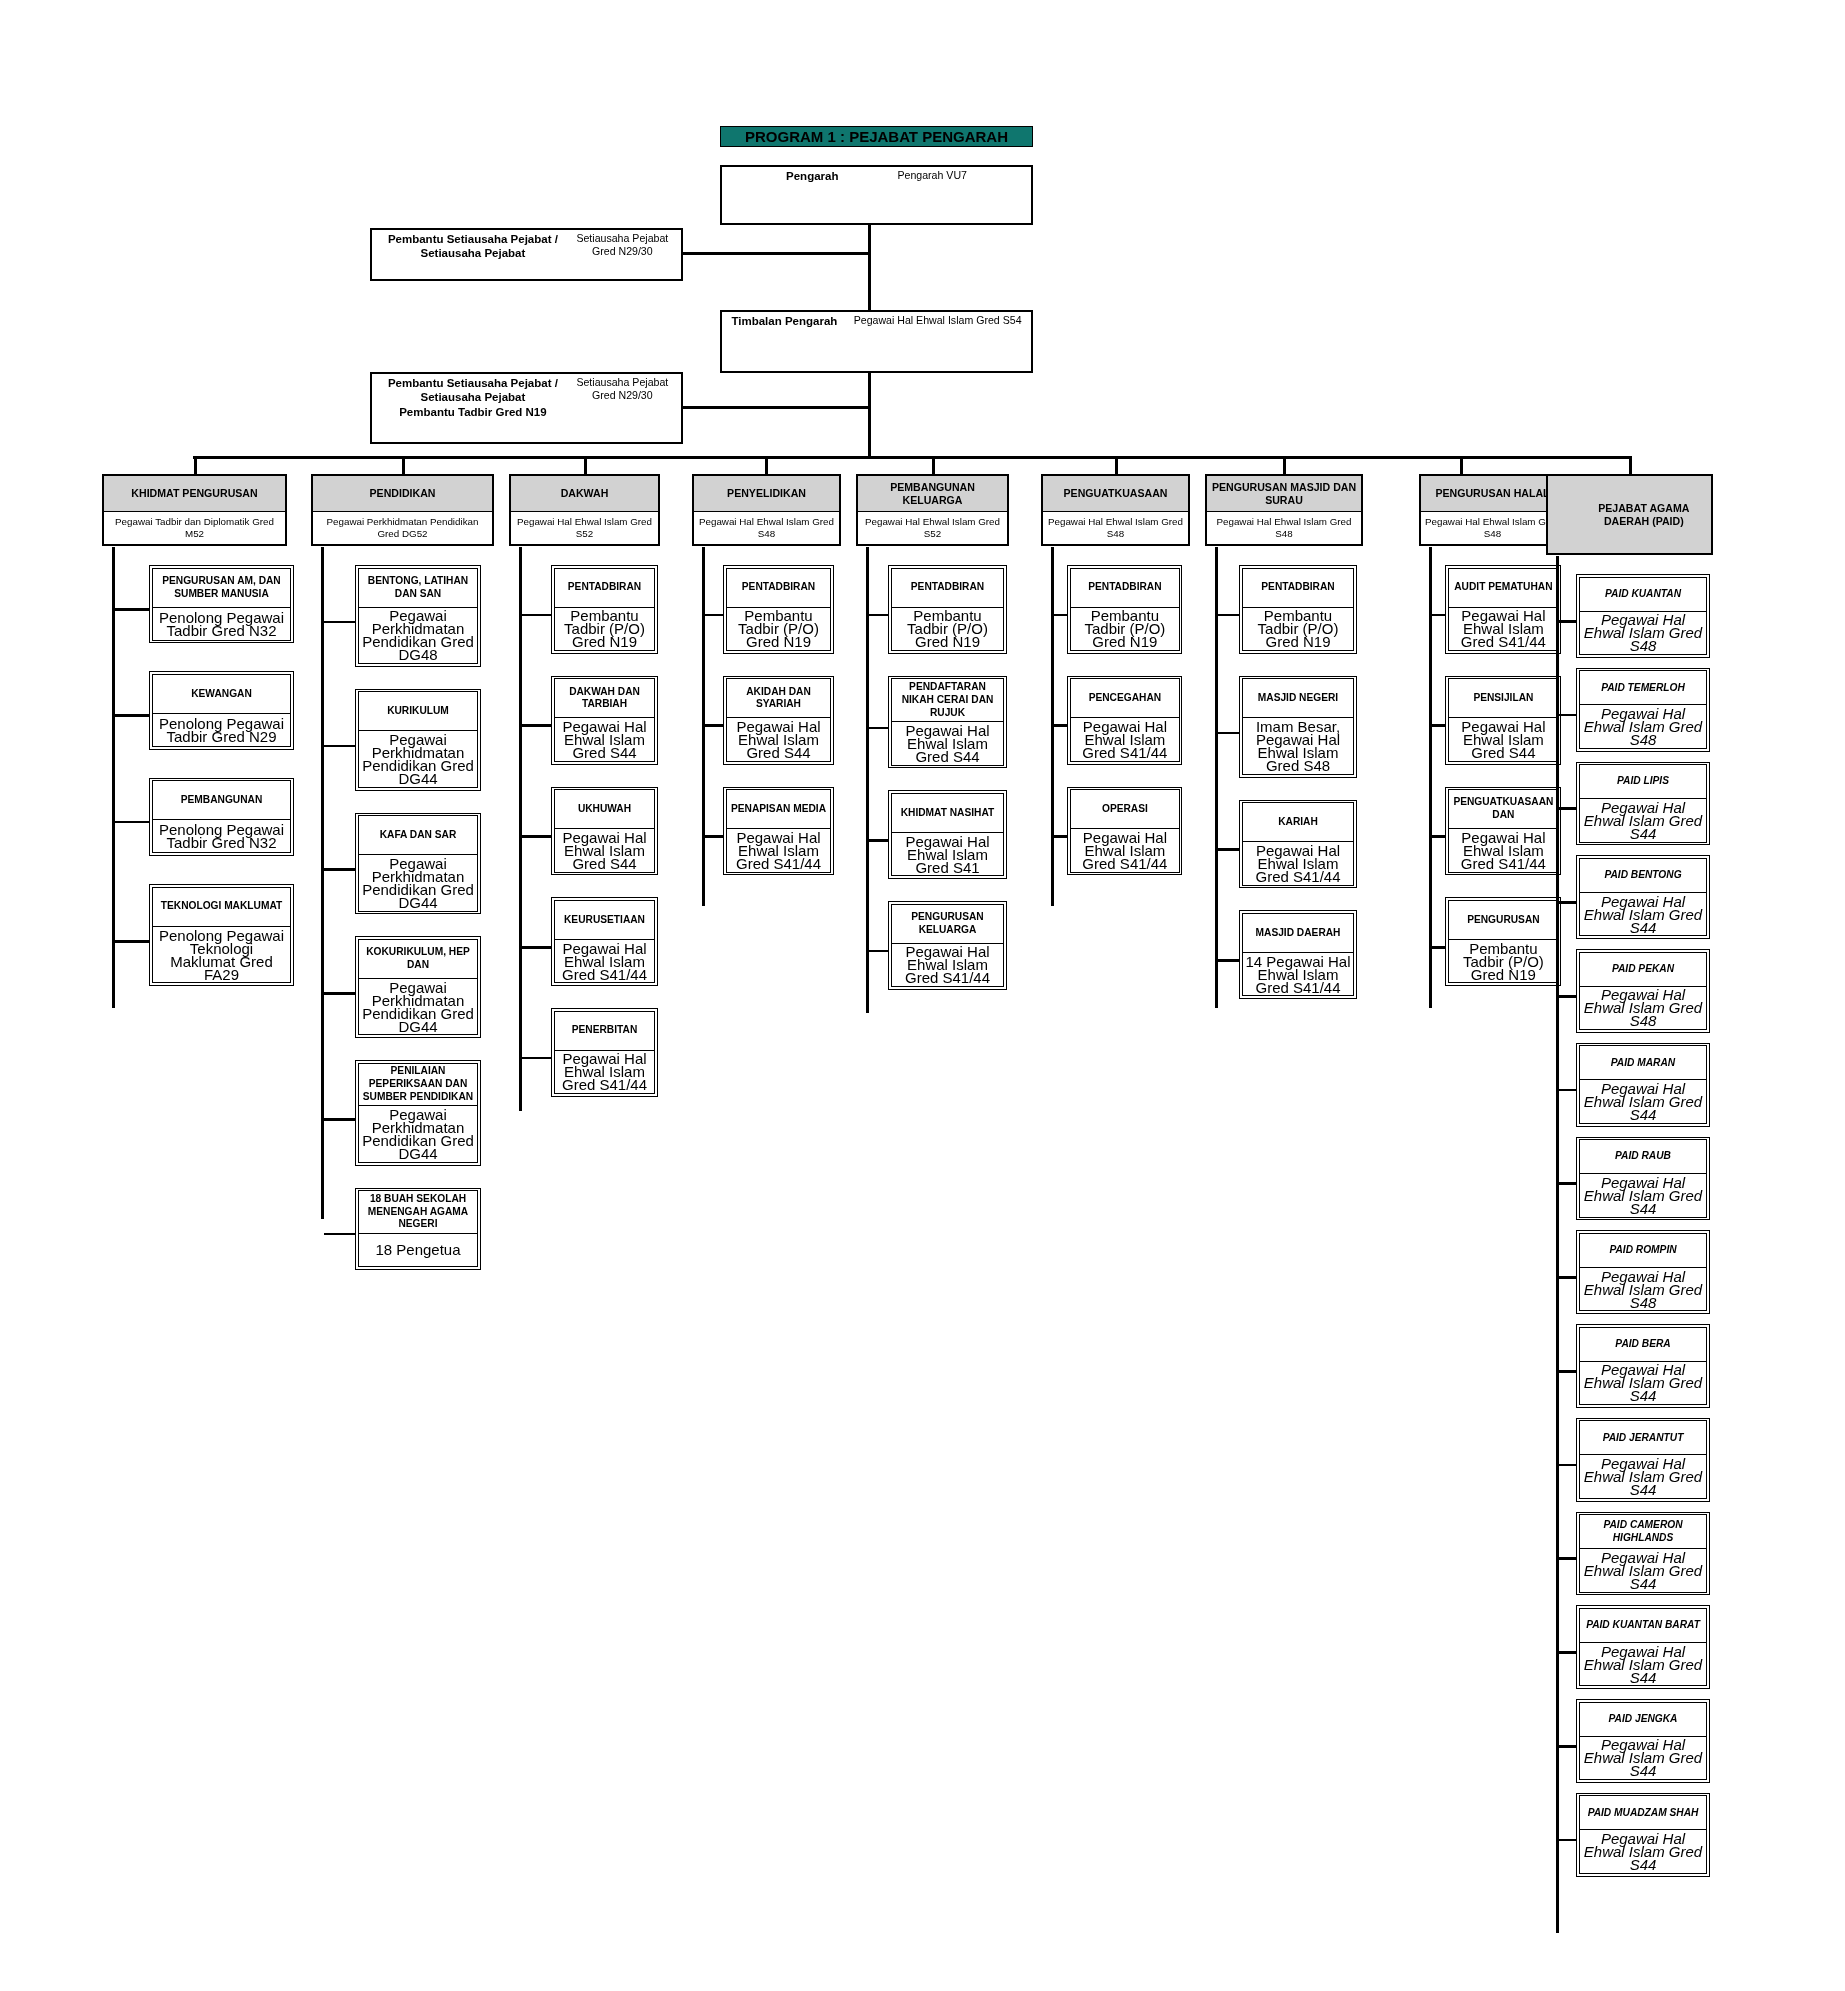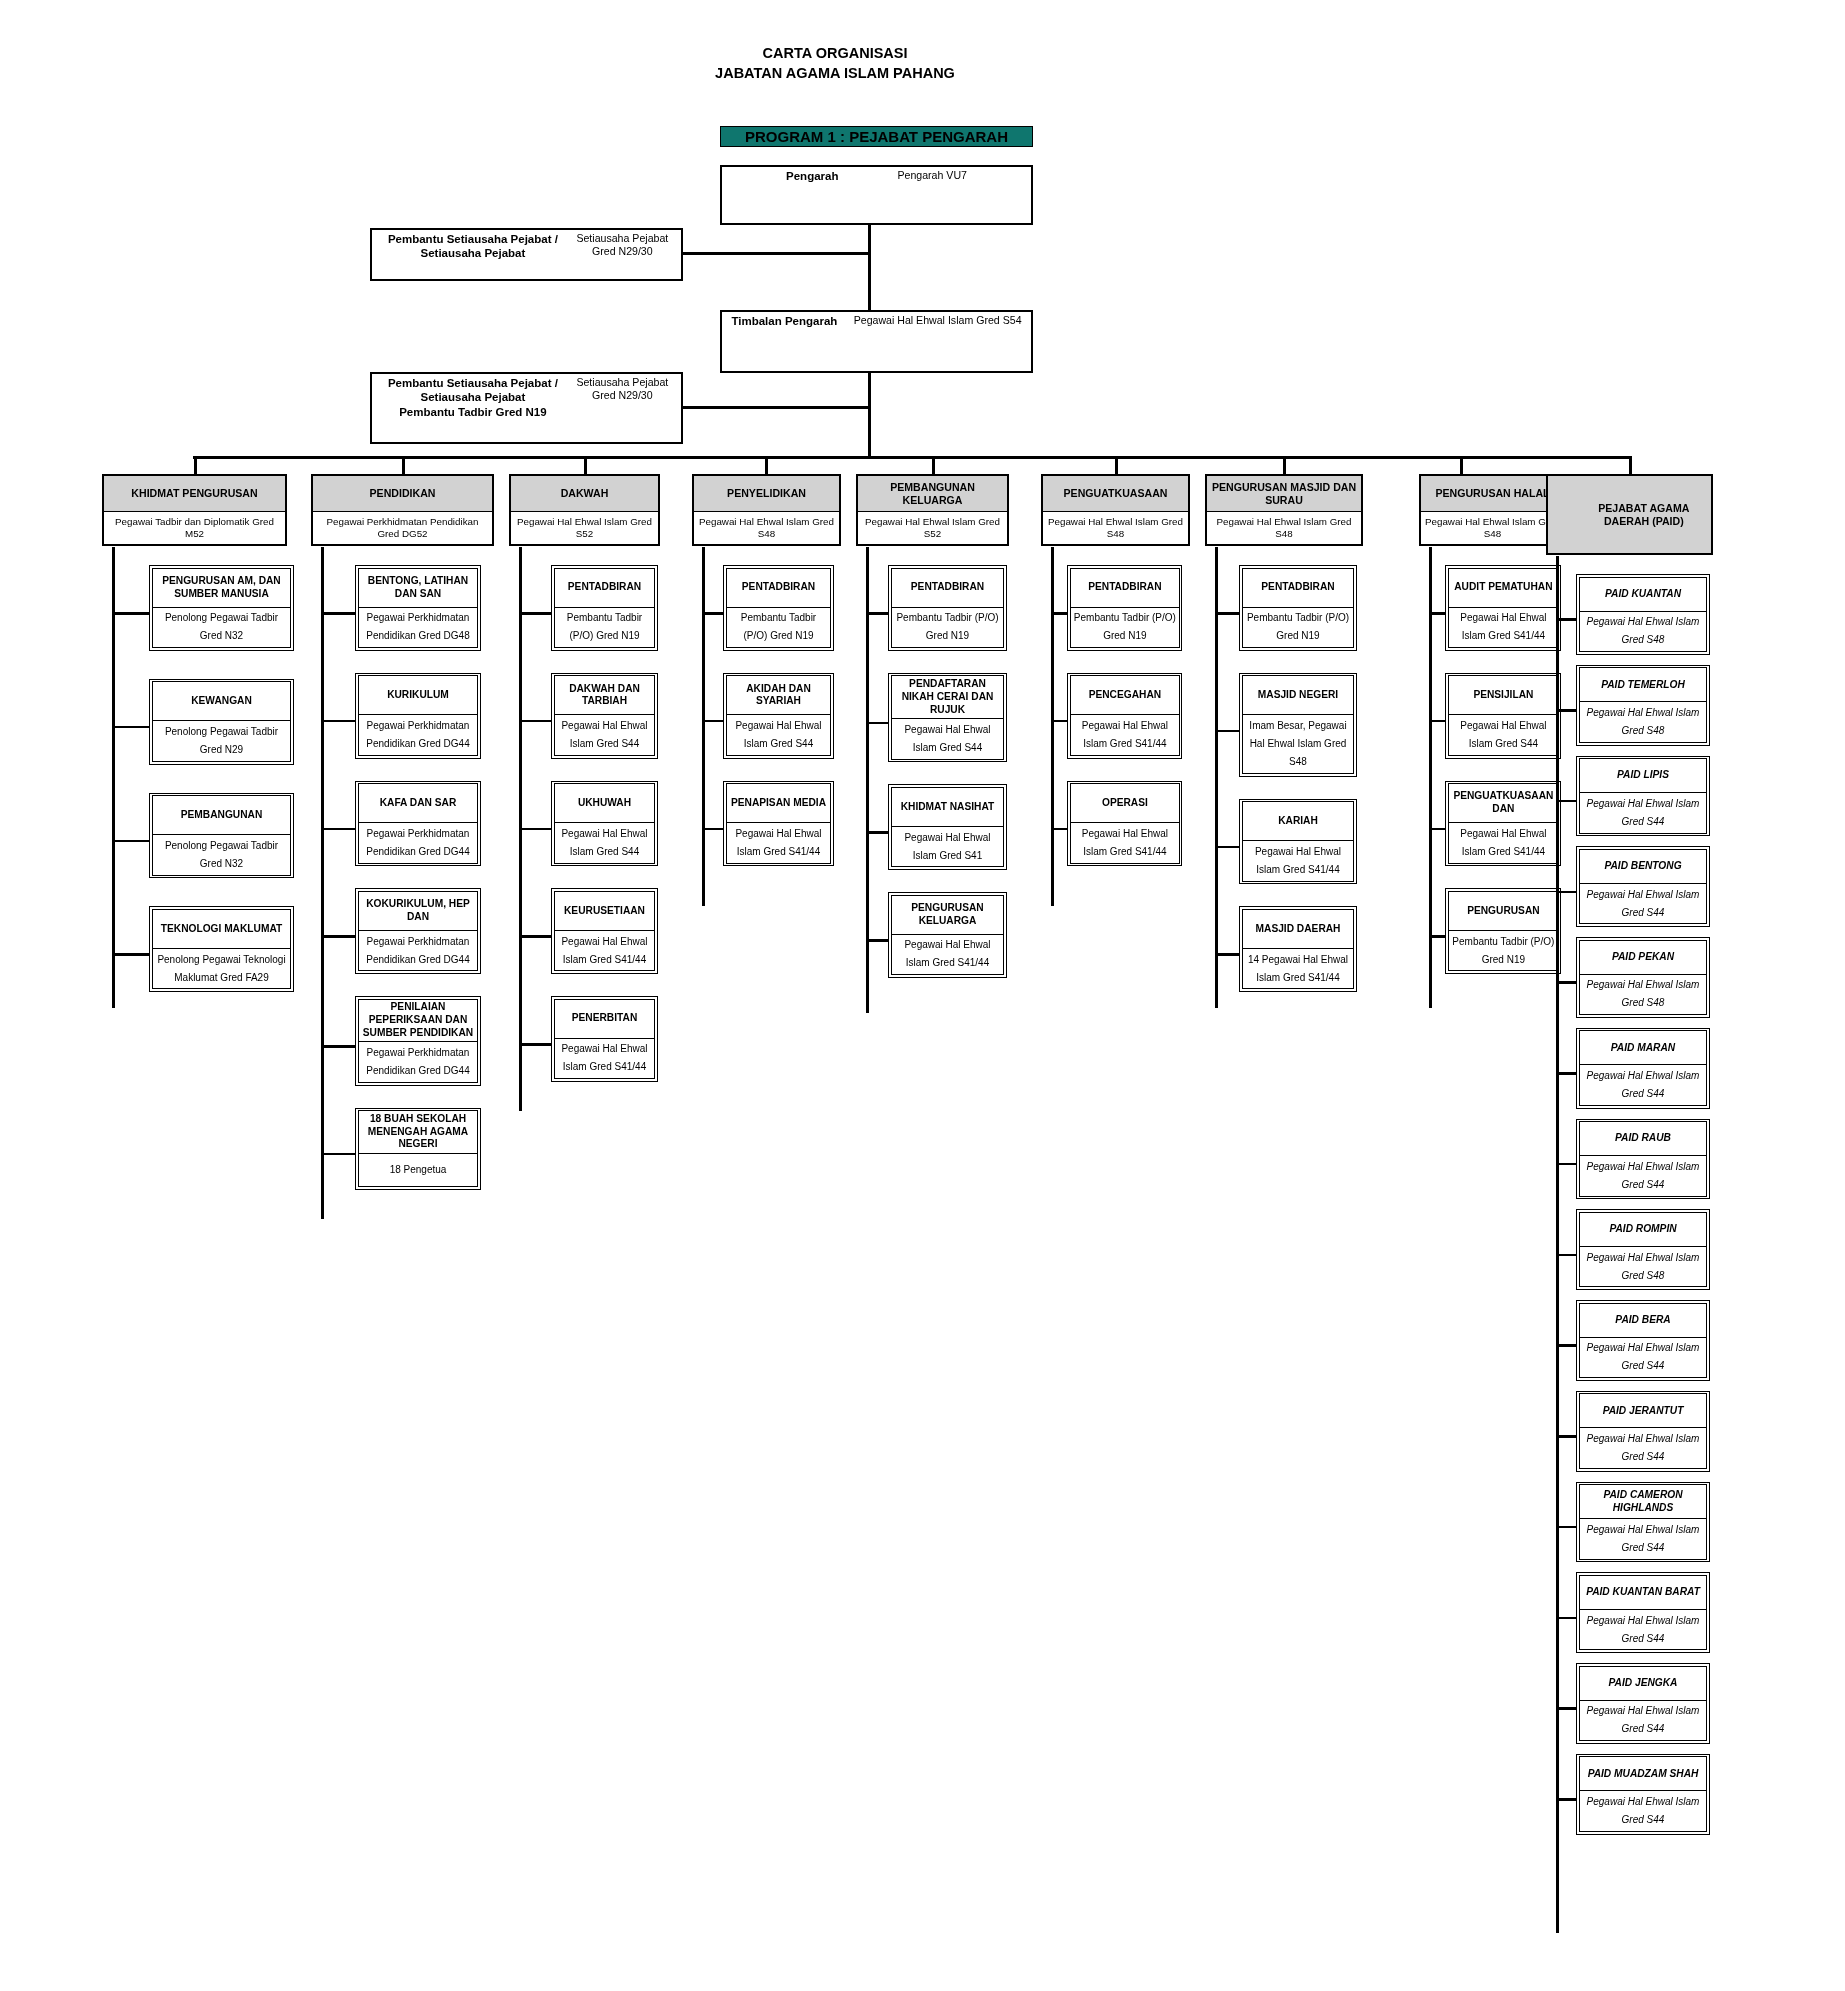--- a/index.html
+++ b/index.html
@@ -65,34 +65,30 @@
     left:calc(-1 * var(--stubw));width:var(--stubw);
   }
   .unit-in{border:0.9px solid #000;}
   .unit-title{
     border-bottom:1.7px solid #000;min-height:39px;
     display:flex;align-items:center;justify-content:center;
     font-weight:bold;font-size:10.2px;line-height:12.8px;text-align:center;padding:1.7px 2.6px;
   }
   .unit-sub{
     min-height:32px;display:flex;align-items:center;justify-content:center;
-    font-size:10px;line-height:18px;text-align:center;padding:1.7px 2.6px;
+    font-size:15px;line-height:13px;text-align:center;padding:1.7px 2.6px;
   }
   .col.compact .unit-title{min-height:34px;}
   .col.compact .unit-sub{min-height:29px;}
 </style>
 </head>
 <body>
 
 <div class="canvas">
 
-  <div class="chart-title">
-    <div>CARTA ORGANISASI</div>
-    <div>JABATAN AGAMA ISLAM PAHANG</div>
-  </div>
 
   <div class="program-box">PROGRAM 1 : PEJABAT PENGARAH</div>
 
   <div class="topnode" id="pengarah">
     <div class="t">Pengarah</div>
     <div class="s">Pengarah VU7</div>
   </div>
 
   <div class="topnode" id="pembantu1">
     <div class="t">Pembantu Setiausaha Pejabat / Setiausaha Pejabat</div>

